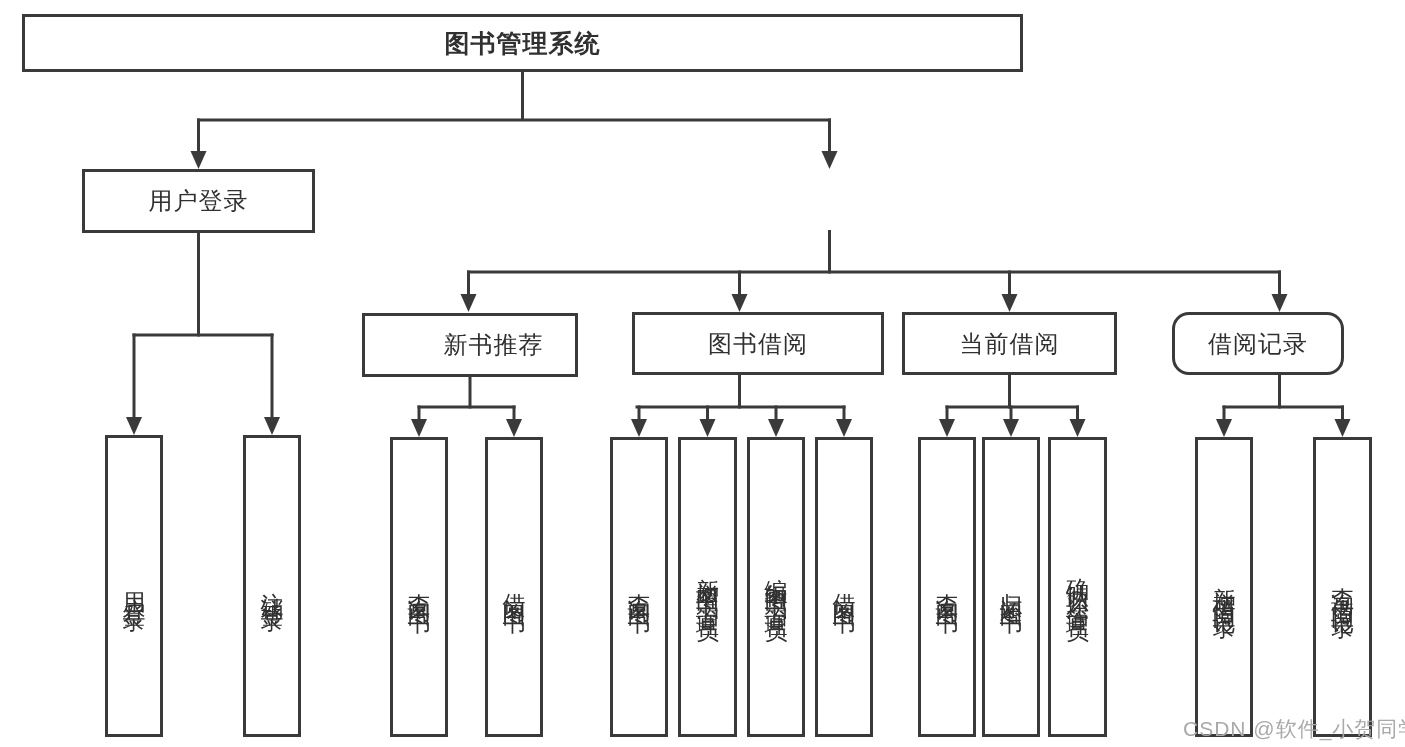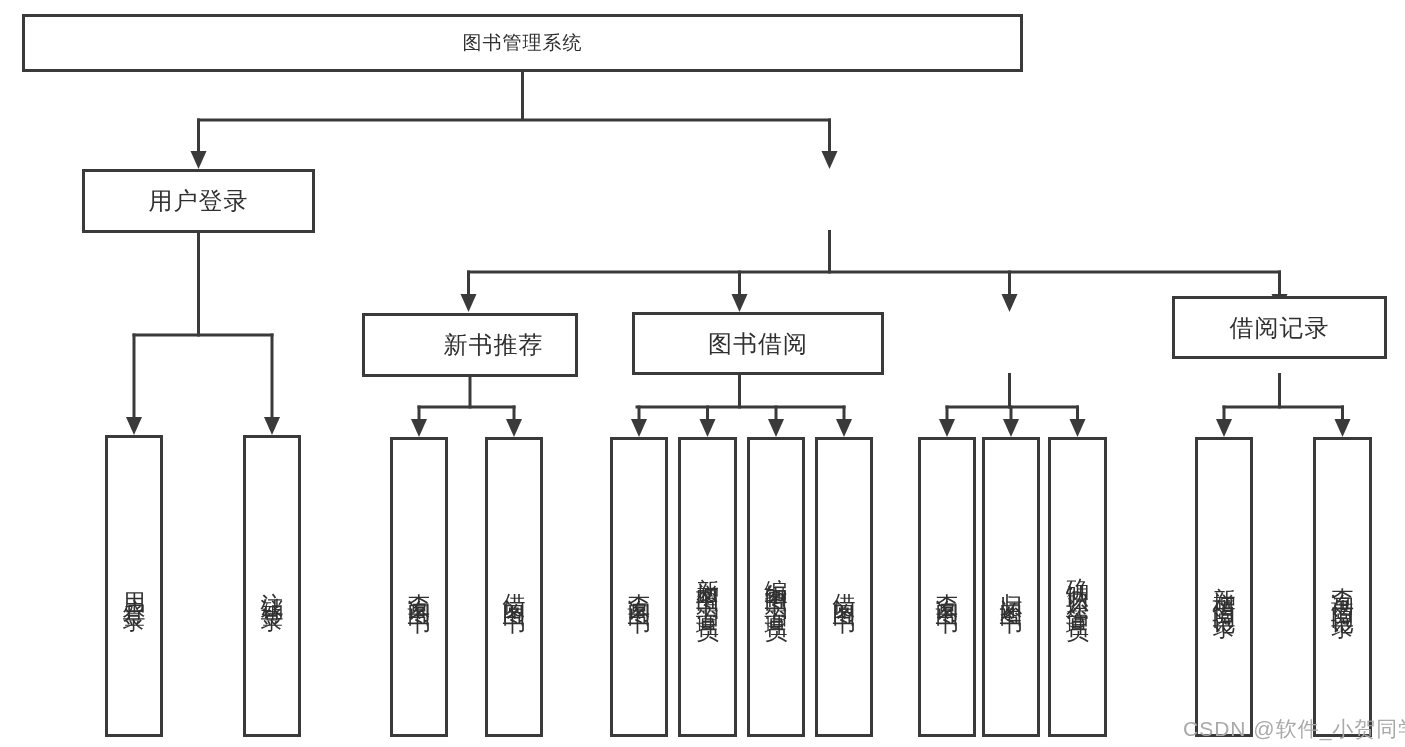--- a/index.html
+++ b/index.html
@@ -13,21 +13,21 @@
   .node{
     position:absolute;
     box-sizing:border-box;
     border:3px solid #3a3a3a;
     background:#ffffff;
     display:flex;align-items:center;justify-content:center;
     color:#303030;
     z-index:2;
   }
   .node.h{font-size:24px;letter-spacing:1px;}
-  .node.root{font-size:19px;}
+  .node.root{font-size:25px;font-weight:bold;}
   .node.v{font-size:23px;}
   .node.v .vtext{
     writing-mode:vertical-rl;
     text-orientation:mixed;
     letter-spacing:6px;
     line-height:1;
     white-space:nowrap;
   }
   svg.connectors{position:absolute;left:0;top:0;z-index:1;}
   .watermark{
@@ -125,21 +125,24 @@
   <div class="node h" style="left:82px;top:169px;width:233px;height:64px;">
     <span>用户登录</span>
   </div>
 
   <div class="node h" style="left:362px;top:313px;width:216px;height:64px;padding-left:47px;">
     <span>新书推荐</span>
   </div>
   <div class="node h" style="left:632px;top:312px;width:252px;height:63px;">
     <span>图书借阅</span>
   </div>
-  <div class="node h" style="left:1172px;top:296px;width:215px;height:63px;">
+  <div class="node h" style="left:902px;top:312px;width:215px;height:63px;">
+    <span>当前借阅</span>
+  </div>
+  <div class="node h" style="left:1172px;top:312px;width:172px;height:63px;border-radius:17px;">
     <span>借阅记录</span>
   </div>
 
   <div class="node v" style="left:105px;top:435px;width:58px;height:302px;">
     <span class="vtext">用户登录</span>
   </div>
   <div class="node v" style="left:243px;top:435px;width:58px;height:302px;">
     <span class="vtext">注销登录</span>
   </div>
 

